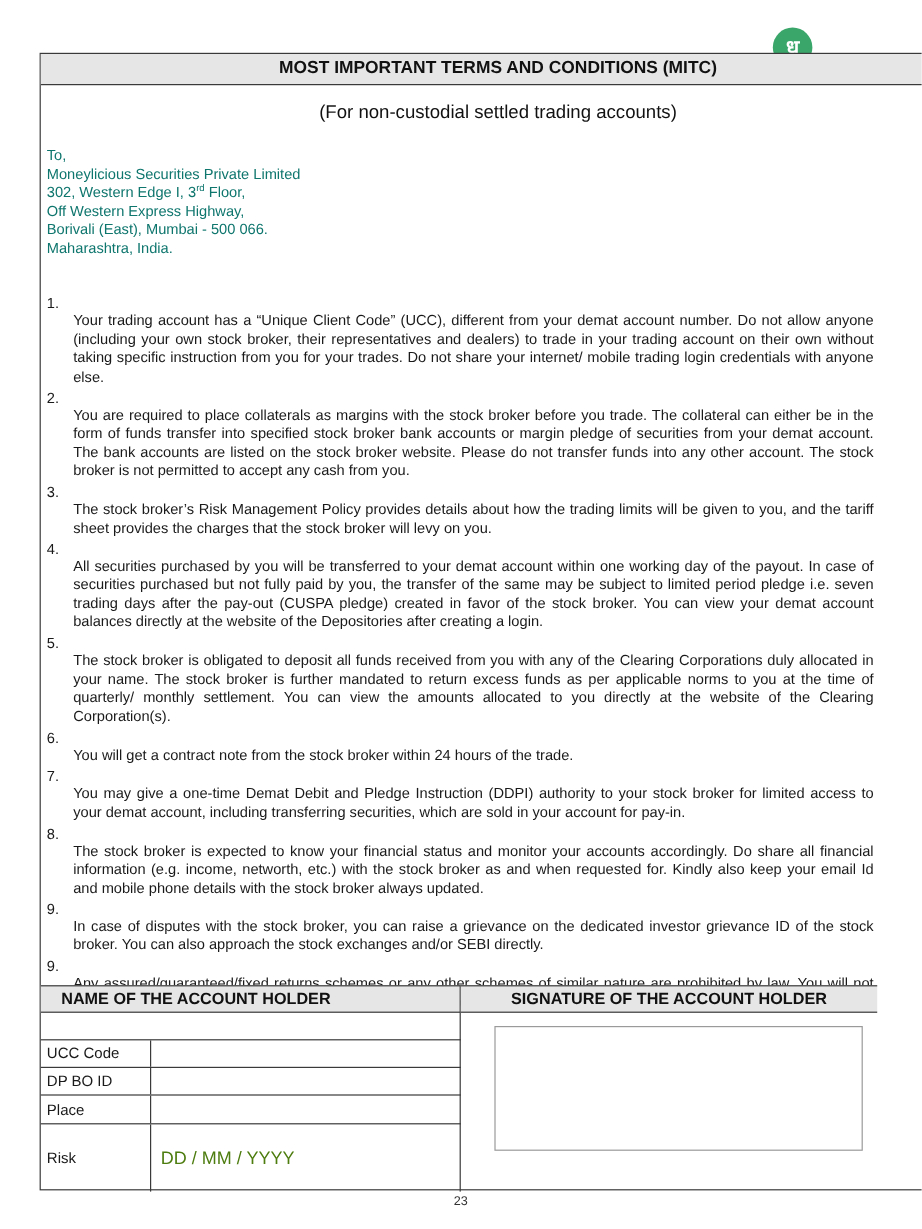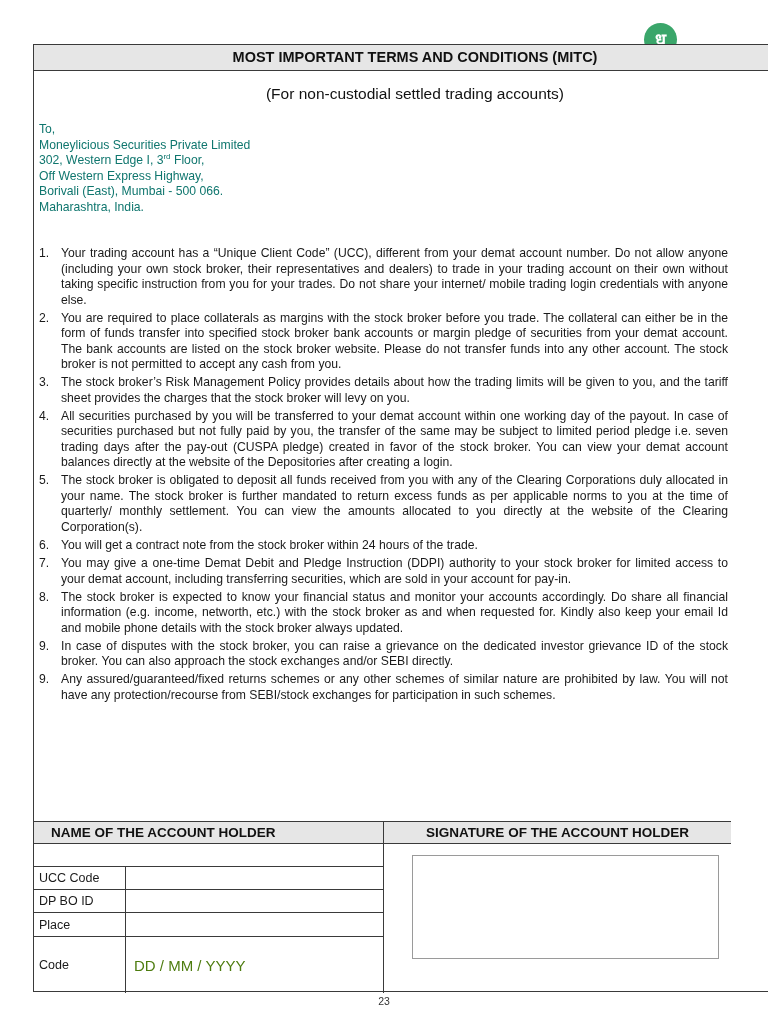--- a/index.html
+++ b/index.html
@@ -22,21 +22,21 @@
   .subtitle { position:absolute; left:0; top:40px; width:100%; text-align:center;
               font-size:15.5px; color:#111; }
 
   .address { position:absolute; left:5px; top:77px; font-size:12.2px; line-height:15.6px; color:#0f766e; }
   .address sup { font-size:8px; vertical-align:top; line-height:8px; }
 
   .terms { position:absolute; left:5px; top:201px; width:689px; margin:0; padding:0; list-style:none;
            font-size:12.2px; line-height:15.5px; color:#1a1a1a; }
   .terms li { display:flex; margin-bottom:2.6px; }
   .terms .num { width:22px; flex:none; }
-  .terms .txt { flex:1; text-align:justify; }
+  .terms .txt { flex:1; text-align:justify;margin-top:14px; }
 
   .sig-section { position:absolute; left:0; top:776px; width:100%; height:172px; }
   .hdr-left, .hdr-right { position:absolute; top:0; height:23px; background:#e6e6e6;
                           border-top:1px solid #3a3a3a; border-bottom:1px solid #3a3a3a;
                           box-sizing:border-box; font-weight:bold; font-size:13.5px; line-height:21px; color:#111; }
   .hdr-left { left:0; width:350px; padding-left:17px; border-right:1px solid #3a3a3a; }
   .hdr-right { left:350px; width:347px; text-align:center; }
 
   .left-table { position:absolute; left:0; top:23px; width:350px; height:149px;
                 border-right:1px solid #3a3a3a; box-sizing:border-box; }
@@ -131,21 +131,21 @@
       </div>
       <div class="row" style="top:46px;height:23px;">
         <div class="lbl">DP BO ID</div>
         <div class="val"></div>
       </div>
       <div class="row" style="top:69px;height:24px;">
         <div class="lbl">Place</div>
         <div class="val"></div>
       </div>
       <div class="row last" style="top:93px;height:56px;">
-        <div class="lbl">Code</div>
+        <div class="lbl">Risk</div>
         <div class="val">DD / MM / YYYY</div>
       </div>
     </div>
 
     <div class="sig-box"></div>
   </div>
 </div>
 
 <div class="page-num">23</div>
 

